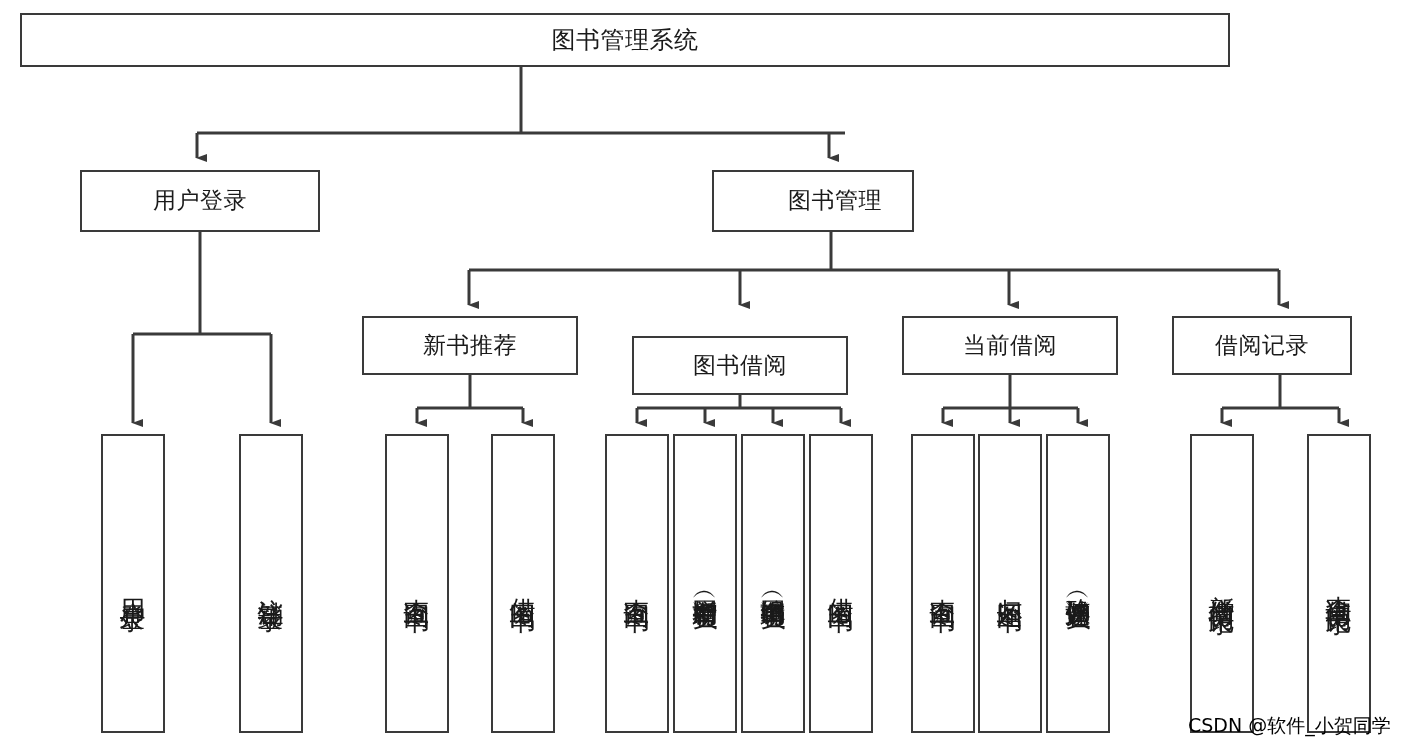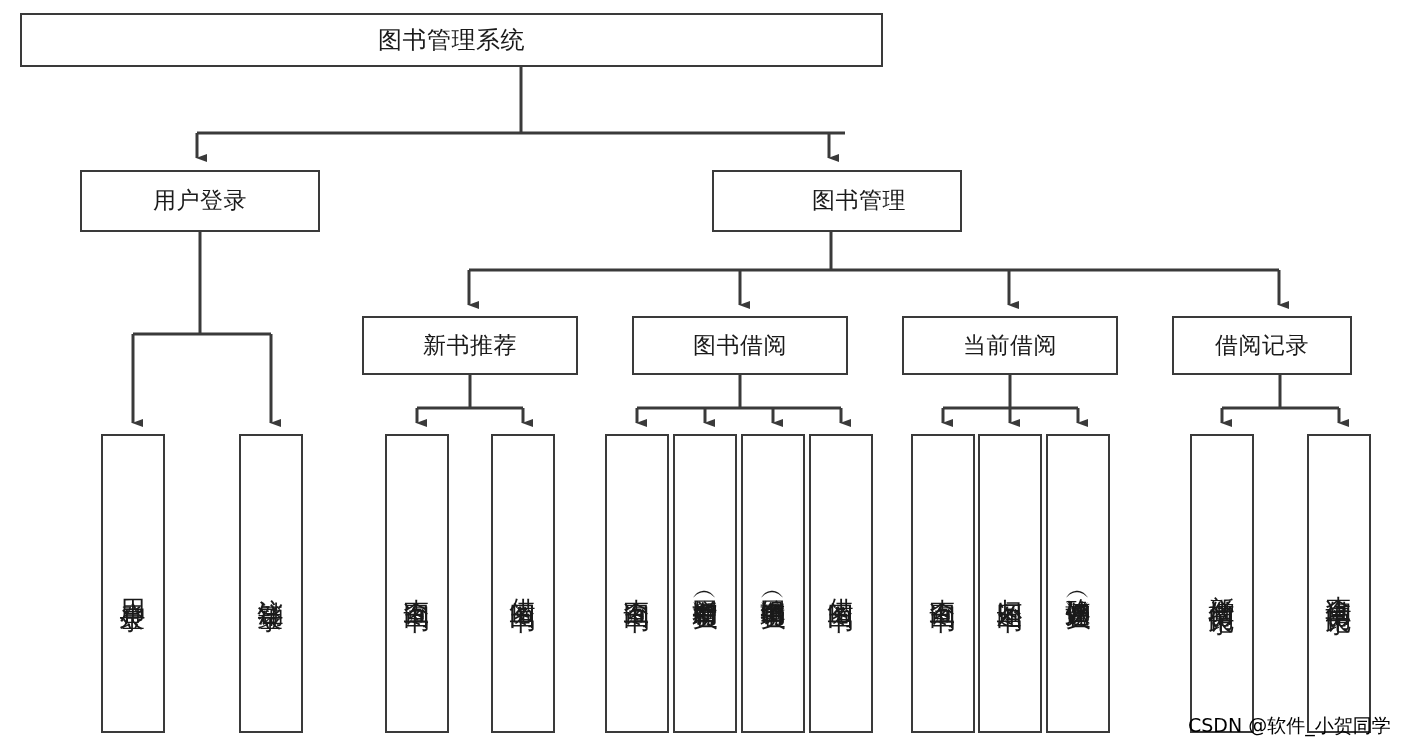--- a/index.html
+++ b/index.html
@@ -123,35 +123,35 @@
       <path d="M1010,408 L1010,423" marker-end="url(#arrow)"></path>
       <path d="M1078,408 L1078,423" marker-end="url(#arrow)"></path>
 
       <path d="M1280,375 L1280,408"></path>
       <path d="M1222,408 L1339,408"></path>
       <path d="M1222,408 L1222,423" marker-end="url(#arrow)"></path>
       <path d="M1339,408 L1339,423" marker-end="url(#arrow)"></path>
     </g>
   </svg>
 
-  <div class="node horiz root" style="left:20px; top:13px; width:863px; height:54px;">
+  <div class="node horiz root" style="left:20px; top:13px; width:1210px; height:54px;">
     <span class="node-label">图书管理系统</span>
   </div>
 
   <div class="node horiz" style="left:80px; top:170px; width:240px; height:62px;">
     <span class="node-label">用户登录</span>
   </div>
-  <div class="node horiz" style="left:712px; top:170px; width:250px; height:62px;padding-left:44px;">
+  <div class="node horiz" style="left:712px; top:170px; width:202px; height:62px;padding-left:44px;">
     <span class="node-label">图书管理</span>
   </div>
 
   <div class="node horiz" style="left:362px; top:316px; width:216px; height:59px;">
     <span class="node-label">新书推荐</span>
   </div>
-  <div class="node horiz" style="left:632px; top:316px; width:216px; height:59px;justify-content:center;">
+  <div class="node horiz" style="left:632px; top:336px; width:216px; height:59px;justify-content:center;">
     <span class="node-label">图书借阅</span>
   </div>
   <div class="node horiz" style="left:902px; top:316px; width:216px; height:59px;">
     <span class="node-label">当前借阅</span>
   </div>
   <div class="node horiz" style="left:1172px; top:316px; width:180px; height:59px;">
     <span class="node-label">借阅记录</span>
   </div>
 
   <div class="node vert" style="left:101px; top:434px; width:64px; height:299px;">

